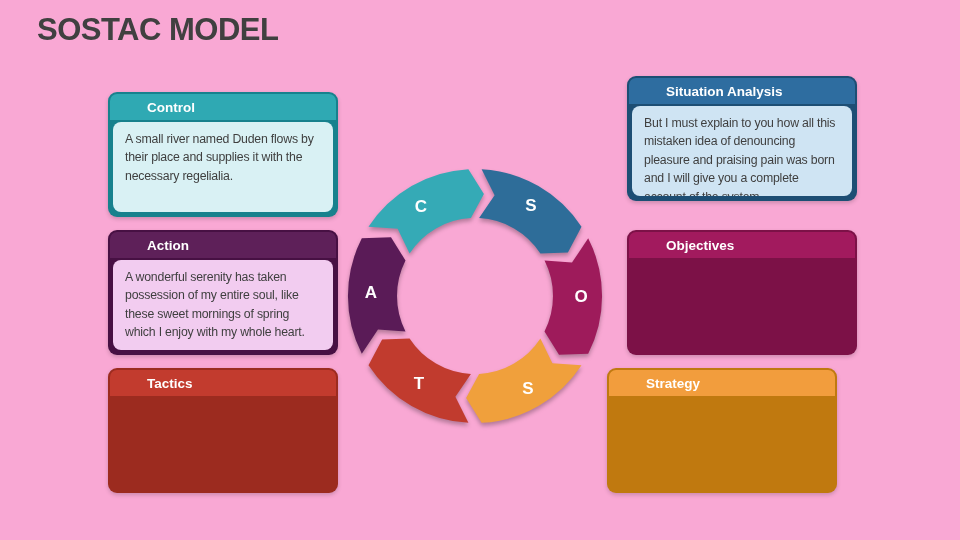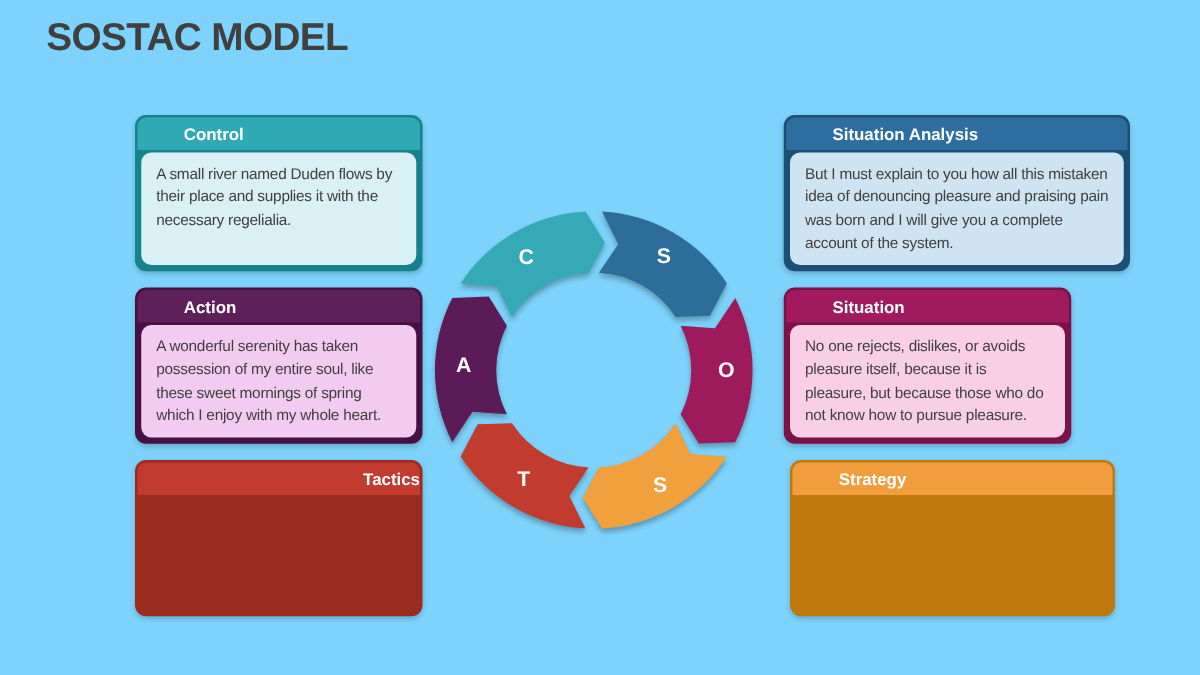--- a/index.html
+++ b/index.html
@@ -28,69 +28,66 @@
     position:absolute; left:5px; right:5px; top:30px; bottom:5px;
     border-radius:8px; padding:8px 12px; box-sizing:border-box;
     font-size:12.3px; line-height:1.5; letter-spacing:-0.2px;
     color:#3f3f3f; overflow:hidden;
   }
   .card-body p { margin:0; }
 
   .pos-control   { left:108px; top:92px;  }
   .pos-action    { left:108px; top:230px; }
   .pos-tactics   { left:108px; top:368px; }
-  .pos-situation { left:627px; top:92px;padding-left:47px;  }
+  .pos-situation { left:627px; top:76px;  }
   .pos-objectives{ left:627px; top:230px; }
-  .pos-strategy  { left:632px; top:368px;padding-left:30px; }
+  .pos-strategy  { left:607px; top:368px; }
 
   .cycle { position:absolute; left:0; top:0; width:960px; height:540px; }
   .cycle path { filter:drop-shadow(0 3px 2px rgba(0,0,0,0.28)); }
   .cycle text {
     font-family:"Liberation Sans", sans-serif;
     font-weight:bold; font-size:17px; fill:#ffffff;
     text-anchor:middle; dominant-baseline:central;
   }
 </style>
 </head>
 <body>
 
-<div class="slide" style="background: #7dd3fc;">
+<div class="slide" style="background: #f9a8d4;">
 
   <h1 class="slide-title" style="color: rgb(64, 64, 64);">SOSTAC MODEL</h1>
 
   <div class="card pos-action" style="background: rgb(71, 16, 67);">
     <div class="card-header" style="background: rgb(94, 32, 89);">Action</div>
     <div class="card-body" style="background: rgb(242, 204, 240);">
       <p>A wonderful serenity has taken possession of my entire soul, like these sweet mornings of spring which I enjoy with my whole heart.</p>
     </div>
   </div>
 
   <div class="card pos-control" style="background: rgb(23, 129, 141);">
     <div class="card-header" style="background: rgb(47, 169, 179);">Control</div>
     <div class="card-body" style="background: rgb(217, 241, 244);">
       <p>A small river named Duden flows by their place and supplies it with the necessary regelialia.</p>
     </div>
   </div>
 
-  <div class="card pos-tactics" style="background: rgb(156, 43, 31); text-align: right;">
+  <div class="card pos-tactics" style="background: rgb(156, 43, 31);">
     <div class="card-header" style="background: rgb(194, 59, 46);">Tactics</div>
   </div>
 
   <div class="card pos-situation" style="background: rgb(29, 78, 116);">
     <div class="card-header" style="background: rgb(46, 109, 160);">Situation Analysis</div>
     <div class="card-body" style="background: rgb(207, 228, 243);">
       <p>But I must explain to you how all this mistaken idea of denouncing pleasure and praising pain was born and I will give you a complete account of the system.</p>
     </div>
   </div>
 
   <div class="card pos-objectives" style="background: rgb(124, 17, 71);">
-    <div class="card-header" style="background: rgb(162, 26, 94);">Situation</div>
-    <div class="card-body" style="background: rgb(249, 207, 229);">
-      <p>No one rejects, dislikes, or avoids pleasure itself, because it is pleasure, but because those who do not know how to pursue pleasure.</p>
-    </div>
+    <div class="card-header" style="background: rgb(162, 26, 94);">Objectives</div>
   </div>
 
   <div class="card pos-strategy" style="background: rgb(192, 121, 15);">
     <div class="card-header" style="background: rgb(242, 157, 61);">Strategy</div>
   </div>
 
   <svg class="cycle" viewBox="0 0 960 540" xmlns="http://www.w3.org/2000/svg">
 
     <path d="M481.6,169.2 A127,127 0 0 1 581.5,226.8 L567.9,252.6 L540.4,253.5 A78,78 0 0 0 479.1,218.1 L494.6,195.3 Z" style="fill: rgb(46, 109, 153);"></path>
     <path d="M588.2,238.3 A127,127 0 0 1 588.2,353.7 L559.0,354.8 L544.5,331.4 A78,78 0 0 0 544.5,260.6 L572.0,262.6 Z" style="fill: rgb(158, 27, 91);"></path>

